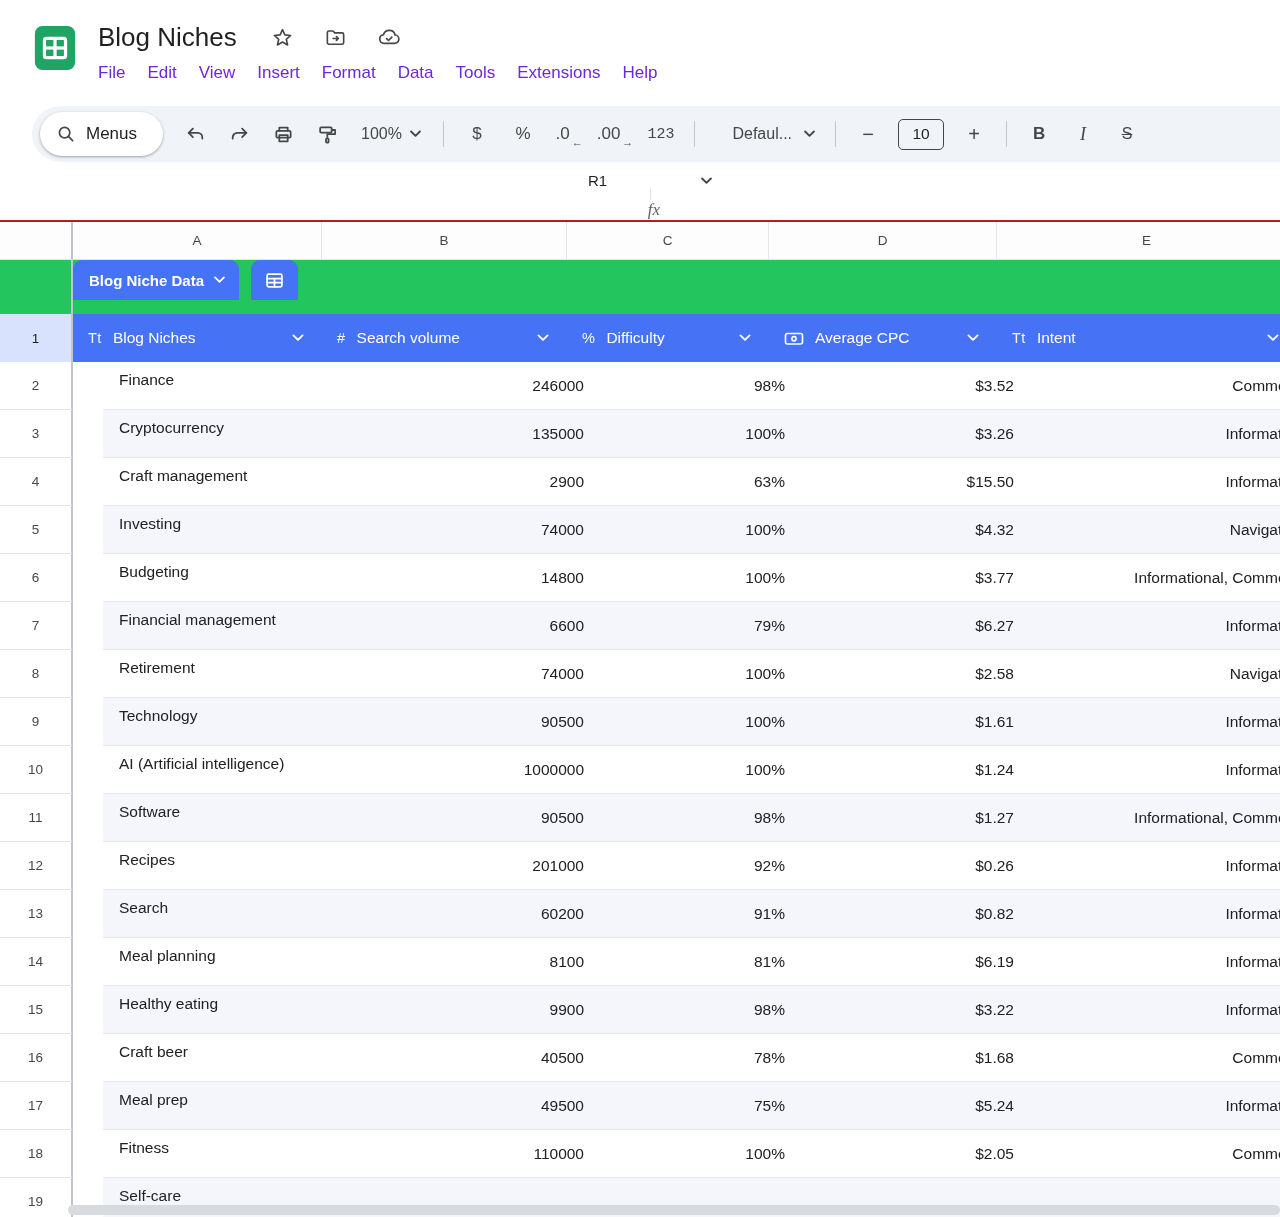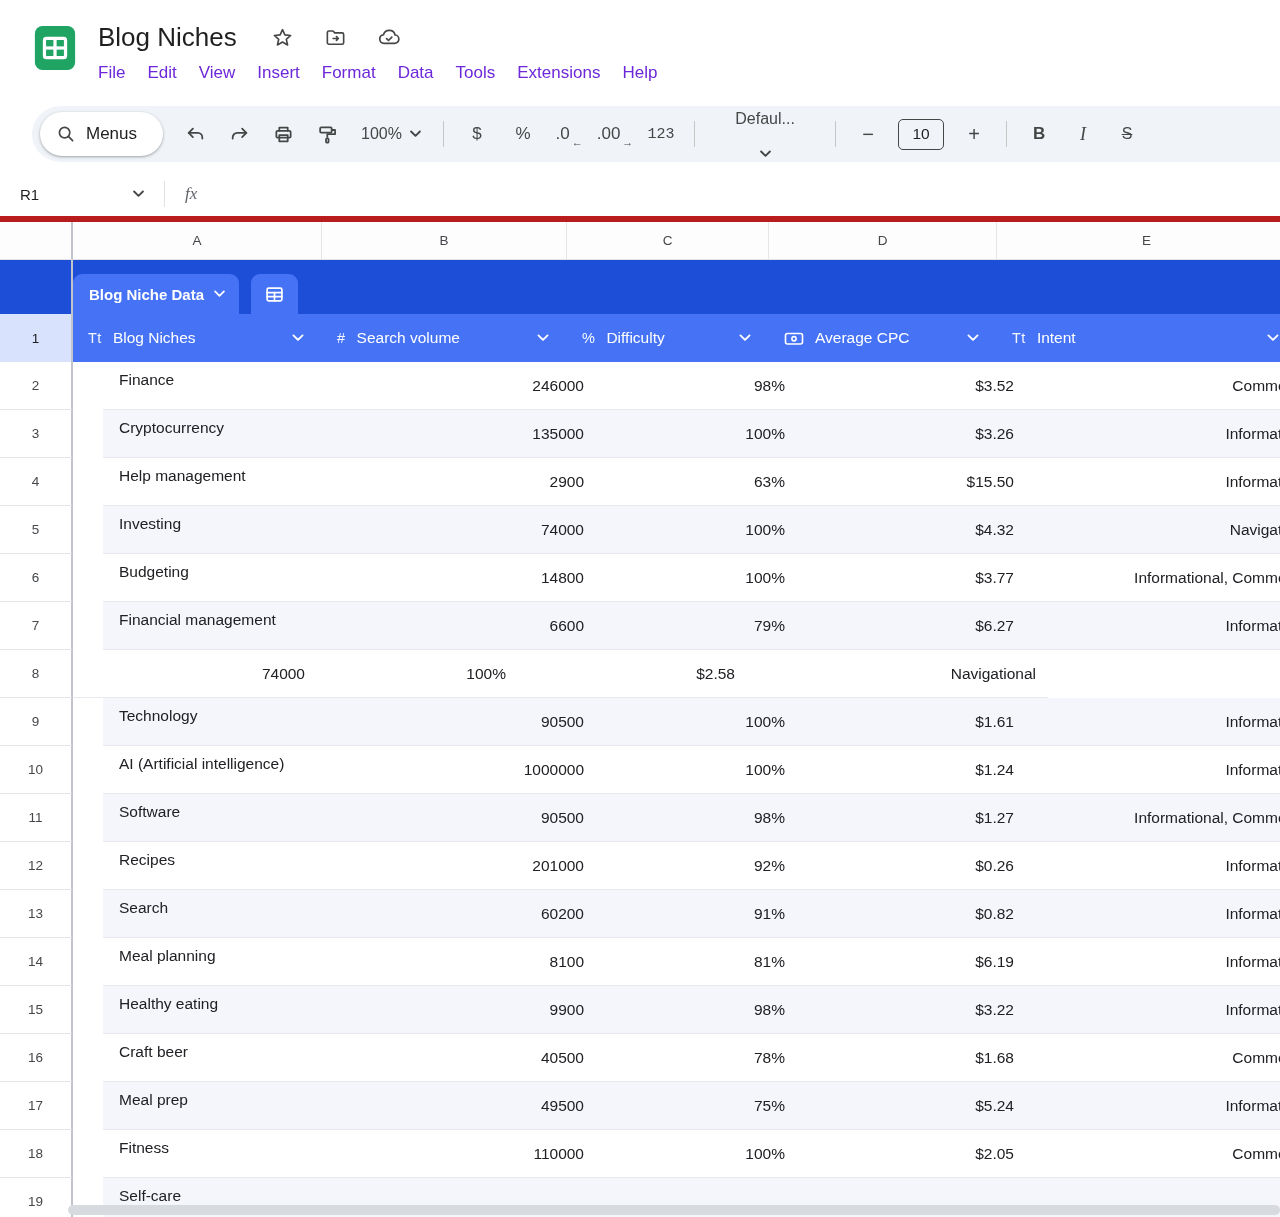--- a/index.html
+++ b/index.html
@@ -32,45 +32,45 @@
     overflow:hidden; white-space:nowrap; }
   .menus-pill { height:44px; background:#fff; border-radius:22px; display:flex; align-items:center;
     gap:10px; padding:0 26px 0 16px; font-size:17px; font-weight:500; color:#1f1f1f;
     box-shadow:0 1px 2px rgba(60,64,67,.3), 0 1px 3px 1px rgba(60,64,67,.12); margin-right:10px; cursor:pointer; }
   .tbtn { background:none; border:none; height:40px; min-width:44px; display:flex; align-items:center;
     justify-content:center; border-radius:8px; color:#444746; font-family:inherit; cursor:pointer; flex:0 0 auto; }
   .tbtn.txt { font-size:17px; font-weight:500; min-width:46px; }
   .zoom { gap:8px; font-size:16px; min-width:84px; padding:0 8px; }
   .sep { width:1px; height:26px; background:#c4c7c5; margin:0 10px; flex:0 0 auto; }
   .arr { font-size:11px; margin-left:2px; align-self:flex-end; padding-bottom:6px; }
-  .font-select { gap:22px; font-size:16px; padding:0 10px; min-width:120px; justify-content:center;flex-direction:column; }
+  .font-select { gap:12px; font-size:16px; padding:0 10px; min-width:120px; justify-content:flex-end; }
   .size-box { width:46px; height:31px; border:1.5px solid #444746; border-radius:5px; display:flex;
     align-items:center; justify-content:center; font-size:15.5px; color:#1f1f1f; margin:0 8px; cursor:text; flex:0 0 auto; }
   .bigmath { font-size:20px; }
   .b-btn { font-weight:700; font-size:17px; }
   .i-btn { font-style:italic; font-family:"Liberation Serif", serif; font-size:18px; }
   .s-btn { font-size:16px; text-decoration:line-through; }
 
   
   .formula-bar { height:50px; margin-top:10px; display:flex; align-items:center;
-    border-bottom:6px solid #b91c1c; padding-left:20px; }
+    border-bottom:2px solid #b91c1c; padding-left:28px;flex-direction:column; }
   .name-box { display:flex; align-items:center; width:132px; font-size:15px; color:#1f1f1f; cursor:pointer; }
   .name-box .chev { margin-left:auto; margin-right:8px; }
   .fb-sep { width:1px; height:26px; background:#e0e2e5; margin:0 20px 0 12px; }
   .fx { font-style:italic; font-family:"Liberation Serif", serif; font-size:17px; color:#5f6368; }
 
   
   .sheet { width:1280px; overflow:hidden; position:relative; }
   .colhdr-row { display:flex; height:38px; }
   .corner { width:var(--c-rowhdr); border-right:2px solid #c1c5cb; border-bottom:1px solid #e1e3e6; background:#fdfdfe; flex:0 0 auto; }
   .colhdr { display:flex; align-items:center; justify-content:center; font-size:13.5px; color:#45474a;
     background:#fdfdfe; border-right:1px solid #e4e6ea; border-bottom:1px solid #e1e3e6; flex:0 0 auto; cursor:pointer; }
   .w-a{width:var(--c-a);} .w-b{width:var(--c-b);} .w-c{width:var(--c-c);} .w-d{width:var(--c-d);} .w-e{width:var(--c-e);}
 
-  .tab-row { display:flex; align-items:flex-end; height:54px; background:#1d4ed8; }
+  .tab-row { display:flex; align-items:flex-start; height:54px; background:#22c55e; }
   .rowhdr-spacer { width:var(--c-rowhdr); align-self:stretch; border-right:2px solid #c1c5cb; flex:0 0 auto; }
   .chip { height:40px; background:var(--header-blue); color:#fff; border-radius:9px 9px 0 0;
     display:flex; align-items:center; gap:10px; padding:0 14px 0 16px; font-size:15px; font-weight:600;
     margin-right:12px; cursor:pointer; flex:0 0 auto; }
   .chip-sq { width:47px; padding:0; justify-content:center; margin-right:0; }
 
   .header-row { display:flex; height:48px; background:var(--header-blue); }
   .rowhdr { width:var(--c-rowhdr); display:flex; align-items:center; justify-content:center;
     font-size:13.5px; color:#45474a; background:#fff; border-right:2px solid #c1c5cb;
     border-bottom:1px solid #e4e6e9; flex:0 0 auto; cursor:pointer; }
@@ -342,21 +342,21 @@
         <div class="sheet-row banded">
           <div class="rowhdr">3</div>
           <div class="cell a">Cryptocurrency</div>
           <div class="cell num b">135000</div>
           <div class="cell num c">100%</div>
           <div class="cell num d">$3.26</div>
           <div class="cell num e">Informational</div>
         </div>
         <div class="sheet-row">
           <div class="rowhdr">4</div>
-          <div class="cell a">Help management</div>
+          <div class="cell a">Craft management</div>
           <div class="cell num b">2900</div>
           <div class="cell num c">63%</div>
           <div class="cell num d">$15.50</div>
           <div class="cell num e">Informational</div>
         </div>
         <div class="sheet-row banded">
           <div class="rowhdr">5</div>
           <div class="cell a">Investing</div>
           <div class="cell num b">74000</div>
           <div class="cell num c">100%</div>
@@ -374,20 +374,21 @@
         <div class="sheet-row banded">
           <div class="rowhdr">7</div>
           <div class="cell a">Financial management</div>
           <div class="cell num b">6600</div>
           <div class="cell num c">79%</div>
           <div class="cell num d">$6.27</div>
           <div class="cell num e">Informational</div>
         </div>
         <div class="sheet-row">
           <div class="rowhdr">8</div>
+          <div class="cell a">Retirement</div>
           <div class="cell num b">74000</div>
           <div class="cell num c">100%</div>
           <div class="cell num d">$2.58</div>
           <div class="cell num e">Navigational</div>
         </div>
         <div class="sheet-row banded">
           <div class="rowhdr">9</div>
           <div class="cell a">Technology</div>
           <div class="cell num b">90500</div>
           <div class="cell num c">100%</div>

